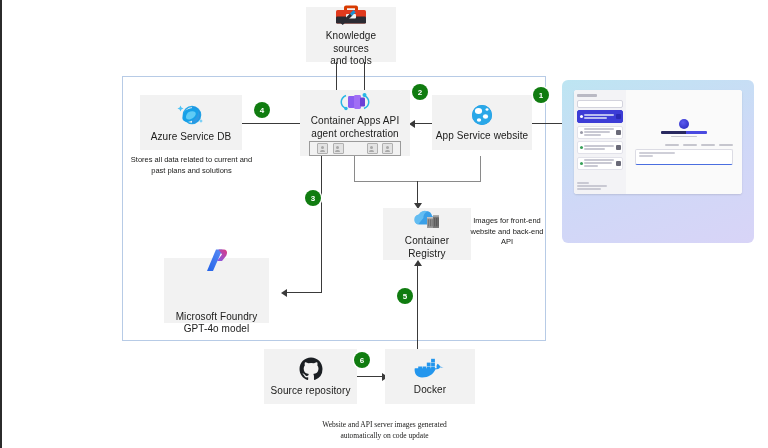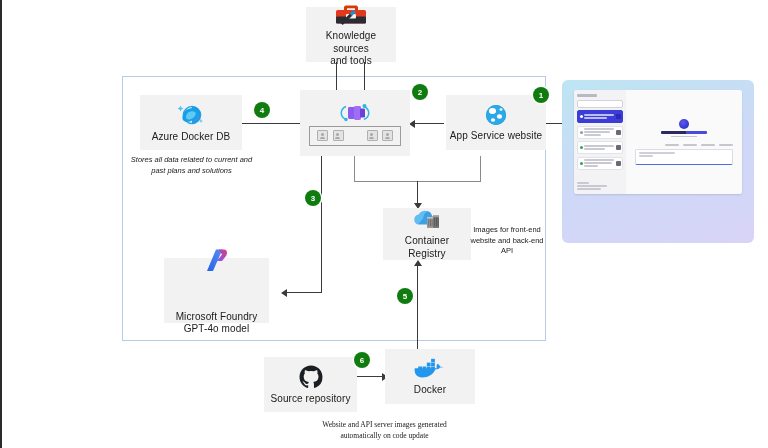--- a/index.html
+++ b/index.html
@@ -309,46 +309,47 @@
     <span>
       <svg width="30" height="26" viewBox="0 0 30 26">
         <circle cx="16" cy="13" r="8.5" fill="none" stroke="#2aa8e8" stroke-width="1.6"></circle>
         <path d="M16 4.5a8.5 8.5 0 0 1 0 17" fill="#1b8fe0" opacity=".9"></path>
         <path d="M9.5 8.5c4-2.8 9-3.4 11.6-1 2.3 2.2 1 6.4-2.7 9.5-3.8 3.2-8.7 4-11 1.6-2-2.1-.8-6.2 2.1-10z" fill="#16a0e8"></path>
         <path d="M12 10.5c2.6-1.6 5.6-1.8 7.1-.4 1.4 1.3.6 3.8-1.8 5.7-2.4 1.9-5.4 2.4-6.8 1-1.2-1.3-.4-3.8 1.5-6.3z" fill="#5fcbf5"></path>
         <path d="M4.5 3.5l.9 2.1 2.1.9-2.1.9-.9 2.1-.9-2.1L1.5 6.5l2.1-.9z" fill="#4fc3f7"></path>
         <path d="M25 17l.6 1.4 1.4.6-1.4.6-.6 1.4-.6-1.4-1.4-.6 1.4-.6z" fill="#4fc3f7"></path>
       </svg>
     </span>
-    <div class="node-label">Azure Docker DB</div>
-  </div>
-  <div class="caption" style="left:122px; top:155px; width:135px;font-style:italic;">Stores all data related to current and<br>past plans and solutions</div>
+    <div class="node-label">Azure Service DB</div>
+  </div>
+  <div class="caption" style="left:122px; top:155px; width:135px;">Stores all data related to current and<br>past plans and solutions</div>
 
   <div class="node" style="left:298px; top:90px; width:110px; height:66px;">
     <span>
       <svg width="32" height="24" viewBox="0 0 32 24">
         <path d="M7 5.5a9.5 7.5 0 0 0 0 13" fill="none" stroke="#29b6e5" stroke-width="1.5"></path>
         <path d="M25 18.5a9.5 7.5 0 0 0 0-13" fill="none" stroke="#29b6e5" stroke-width="1.5"></path>
         <rect x="9" y="6" width="7" height="12" rx="1.4" fill="#8a5cf0"></rect>
         <rect x="15" y="5" width="7" height="14" rx="1.4" fill="#a06ef5"></rect>
         <rect x="21" y="7.5" width="5" height="9" rx="1.2" fill="#6c3fd6"></rect>
         <circle cx="25.5" cy="5" r="2" fill="#29b6e5"></circle>
         <circle cx="7" cy="18.5" r="1.7" fill="#29b6e5"></circle>
       </svg>
     </span>
+    <div class="node-label" style="margin-top:1px;">Container Apps API<br>agent orchestration</div>
     <div class="agent-box">
       <span class="agent-icon"></span>
       <span class="agent-icon"></span>
       <span class="agent-gap"></span>
       <span class="agent-icon"></span>
       <span class="agent-icon"></span>
     </div>
   </div>
 
-  <div class="node" style="left:444px; top:95px; width:100px; height:55px;">
+  <div class="node" style="left:430px; top:95px; width:100px; height:55px;">
     <span>
       <svg width="24" height="24" viewBox="0 0 24 24">
         <circle cx="12" cy="12" r="10" fill="#1b8fe0"></circle>
         <path d="M12 2a10 10 0 0 1 0 20 10 10 0 0 1 0-20z" fill="#2aa8e8"></path>
         <ellipse cx="8.5" cy="8" rx="3.6" ry="3" fill="#ffffff"></ellipse>
         <ellipse cx="15.5" cy="13.5" rx="2.6" ry="2.2" fill="#ffffff"></ellipse>
         <ellipse cx="9" cy="17" rx="2.2" ry="1.8" fill="#ffffff"></ellipse>
         <ellipse cx="17" cy="6.5" rx="1.5" ry="1.2" fill="#ffffff"></ellipse>
       </svg>
     </span>
@@ -373,21 +374,21 @@
           <g fill="#5a5a5a">
             <rect x="24.2" y="10" width="1" height="8.3"></rect>
             <rect x="26" y="10" width="1" height="8.3"></rect>
             <rect x="27.6" y="10" width="1" height="8.3"></rect>
           </g>
         </g>
       </svg>
     </span>
     <div class="node-label">Container Registry</div>
   </div>
-  <div class="caption" style="left:464px; top:225px; width:82px;text-align:center;">Images for front-end<br>website and back-end<br>API</div>
+  <div class="caption" style="left:464px; top:216px; width:82px;text-align:center;">Images for front-end<br>website and back-end<br>API</div>
 
   <div class="node" style="left:162px; top:258px; width:105px; height:65px;gap:34px;">
     <span>
       <svg width="26" height="28" viewBox="0 0 26 28">
         <defs>
           <linearGradient id="fg1" x1="0" y1="1" x2="1" y2="0">
             <stop offset="0" stop-color="#2463e8"></stop>
             <stop offset="1" stop-color="#5b8cf5"></stop>
           </linearGradient>
           <linearGradient id="fg2" x1="0" y1="1" x2="1" y2="0">
@@ -395,21 +396,21 @@
             <stop offset="1" stop-color="#e0397f"></stop>
           </linearGradient>
         </defs>
         <path d="M12 3.5 L18.5 3.5 L9 25 L3 25 z" fill="url(#fg1)"></path>
         <path d="M14.5 3.5 L20 3.5 C23 3.5 24 7 22 10 L18 15 L13 15 L18 8.5 z" fill="url(#fg2)"></path>
       </svg>
     </span>
     <div class="node-label">Microsoft Foundry<br>GPT-4o model</div>
   </div>
 
-  <div class="node" style="left:262px; top:357px; width:93px; height:55px;">
+  <div class="node" style="left:262px; top:349px; width:93px; height:55px;">
     <span>
       <svg width="26" height="26" viewBox="0 0 26 26">
         <path d="M13 1.5C6.6 1.5 1.5 6.6 1.5 13c0 5.1 3.3 9.4 7.9 10.9.6.1.8-.25.8-.56v-2c-3.2.7-3.9-1.5-3.9-1.5-.53-1.35-1.3-1.7-1.3-1.7-1.05-.72.08-.7.08-.7 1.17.08 1.78 1.2 1.78 1.2 1.04 1.78 2.72 1.27 3.38.97.1-.75.4-1.27.73-1.56-2.56-.3-5.25-1.28-5.25-5.7 0-1.26.45-2.3 1.19-3.1-.12-.3-.52-1.48.11-3.08 0 0 .97-.31 3.18 1.18a11 11 0 0 1 5.8 0c2.2-1.5 3.17-1.18 3.17-1.18.63 1.6.23 2.79.12 3.08.74.8 1.18 1.84 1.18 3.1 0 4.43-2.7 5.4-5.27 5.69.42.36.78 1.06.78 2.14v3.17c0 .31.2.67.81.56A11.53 11.53 0 0 0 24.5 13C24.5 6.6 19.4 1.5 13 1.5z" fill="#1b1f23"></path>
       </svg>
     </span>
     <div class="node-label">Source repository</div>
   </div>
 
   <div class="node" style="left:383px; top:349px; width:90px; height:55px;">
     <span>

